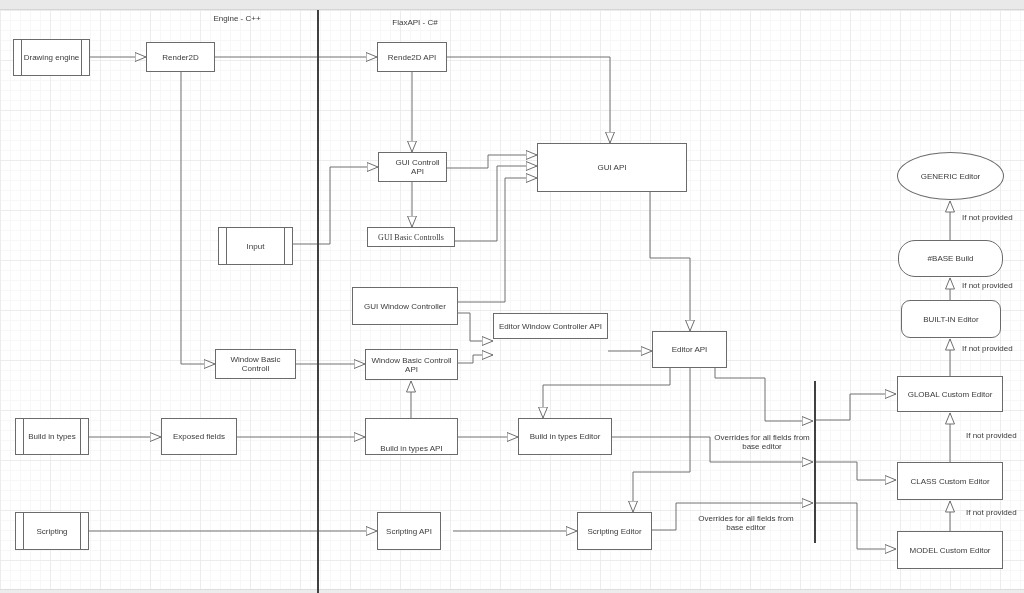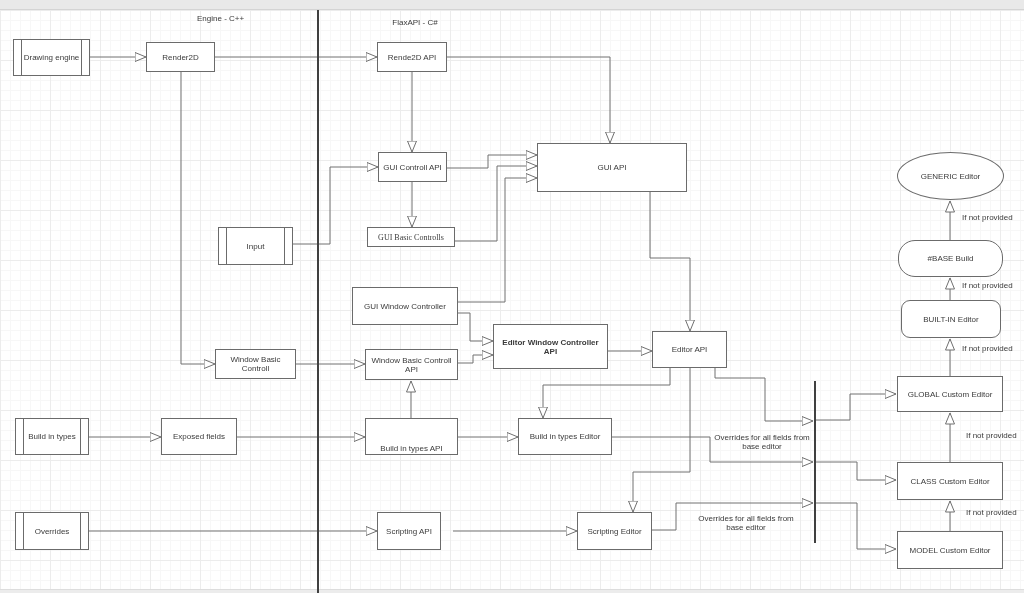--- a/index.html
+++ b/index.html
@@ -73,73 +73,73 @@
       <path d="M950,376 V339" marker-end="url(#arrow)"></path>
       <path d="M950,300 V278" marker-end="url(#arrow)"></path>
       <path d="M950,240 V201" marker-end="url(#arrow)"></path>
       <path d="M950,462 V413" marker-end="url(#arrow)"></path>
       <path d="M950,531 V501" marker-end="url(#arrow)"></path>
     </g>
     <path d="M318,10 V593" fill="none" stroke="#404040" stroke-width="2"></path>
     <path d="M815,381 V543" fill="none" stroke="#404040" stroke-width="2"></path>
   </svg>
 
-  <div class="anno" style="left:197px;top:14px;width:80px;">Engine - C++</div>
+  <div class="anno" style="left:197px;top:14px;width:80px;text-align:center;">Engine - C++</div>
   <div class="anno" style="left:375px;top:18px;width:80px;text-align:center;">FlaxAPI - C#</div>
 
   <div class="node process" style="left:13px;top:39px;width:77px;height:37px;">
       <span class="lbl">Drawing engine</span>
     </div>
   <div class="node" style="left:146px;top:42px;width:69px;height:30px;">
       <span class="lbl">Render2D</span>
     </div>
   <div class="node" style="left:377px;top:42px;width:70px;height:30px;">
       <span class="lbl">Rende2D API</span>
     </div>
-  <div class="node" style="left:378px;top:152px;width:69px;height:30px;">
+  <div class="node" style="left:378px;top:152px;width:69px;height:30px;padding-left:12px;">
       <span class="lbl">GUI Controll API</span>
     </div>
   <div class="node" style="left:537px;top:143px;width:150px;height:49px;">
       <span class="lbl">GUI API</span>
     </div>
   <div class="node process" style="left:218px;top:227px;width:75px;height:38px;">
       <span class="lbl">Input</span>
     </div>
   <div class="node" style="left:367px;top:227px;width:88px;height:20px;font-family:Liberation Serif, serif;">
       <span class="lbl">GUI Basic Controlls</span>
     </div>
   <div class="node" style="left:352px;top:287px;width:106px;height:38px;">
       <span class="lbl">GUI Window Controller</span>
     </div>
   <div class="node" style="left:215px;top:349px;width:81px;height:30px;">
       <span class="lbl">Window Basic Controll</span>
     </div>
   <div class="node" style="left:365px;top:349px;width:93px;height:31px;">
       <span class="lbl">Window Basic Controll API</span>
     </div>
-  <div class="node" style="left:493px;top:324px;width:115px;height:45px;font-weight:bold;">
+  <div class="node" style="left:493px;top:313px;width:115px;height:26px;">
       <span class="lbl">Editor Window Controller API</span>
     </div>
   <div class="node" style="left:652px;top:331px;width:75px;height:37px;">
       <span class="lbl">Editor API</span>
     </div>
   <div class="node process" style="left:15px;top:418px;width:74px;height:37px;">
       <span class="lbl">Build in types</span>
     </div>
   <div class="node" style="left:161px;top:418px;width:76px;height:37px;">
       <span class="lbl">Exposed fields</span>
     </div>
   <div class="node" style="left:365px;top:418px;width:93px;height:37px;align-items:flex-end;">
       <span class="lbl">Build in types API</span>
     </div>
   <div class="node" style="left:518px;top:418px;width:94px;height:37px;">
       <span class="lbl">Build in types Editor</span>
     </div>
   <div class="node process" style="left:15px;top:512px;width:74px;height:38px;">
-      <span class="lbl">Overrides</span>
+      <span class="lbl">Scripting</span>
     </div>
   <div class="node" style="left:377px;top:512px;width:64px;height:38px;">
       <span class="lbl">Scripting API</span>
     </div>
   <div class="node" style="left:577px;top:512px;width:75px;height:38px;">
       <span class="lbl">Scripting Editor</span>
     </div>
   <div class="node ellipse" style="left:897px;top:152px;width:107px;height:48px;">
       <span class="lbl">GENERIC Editor</span>
     </div>

